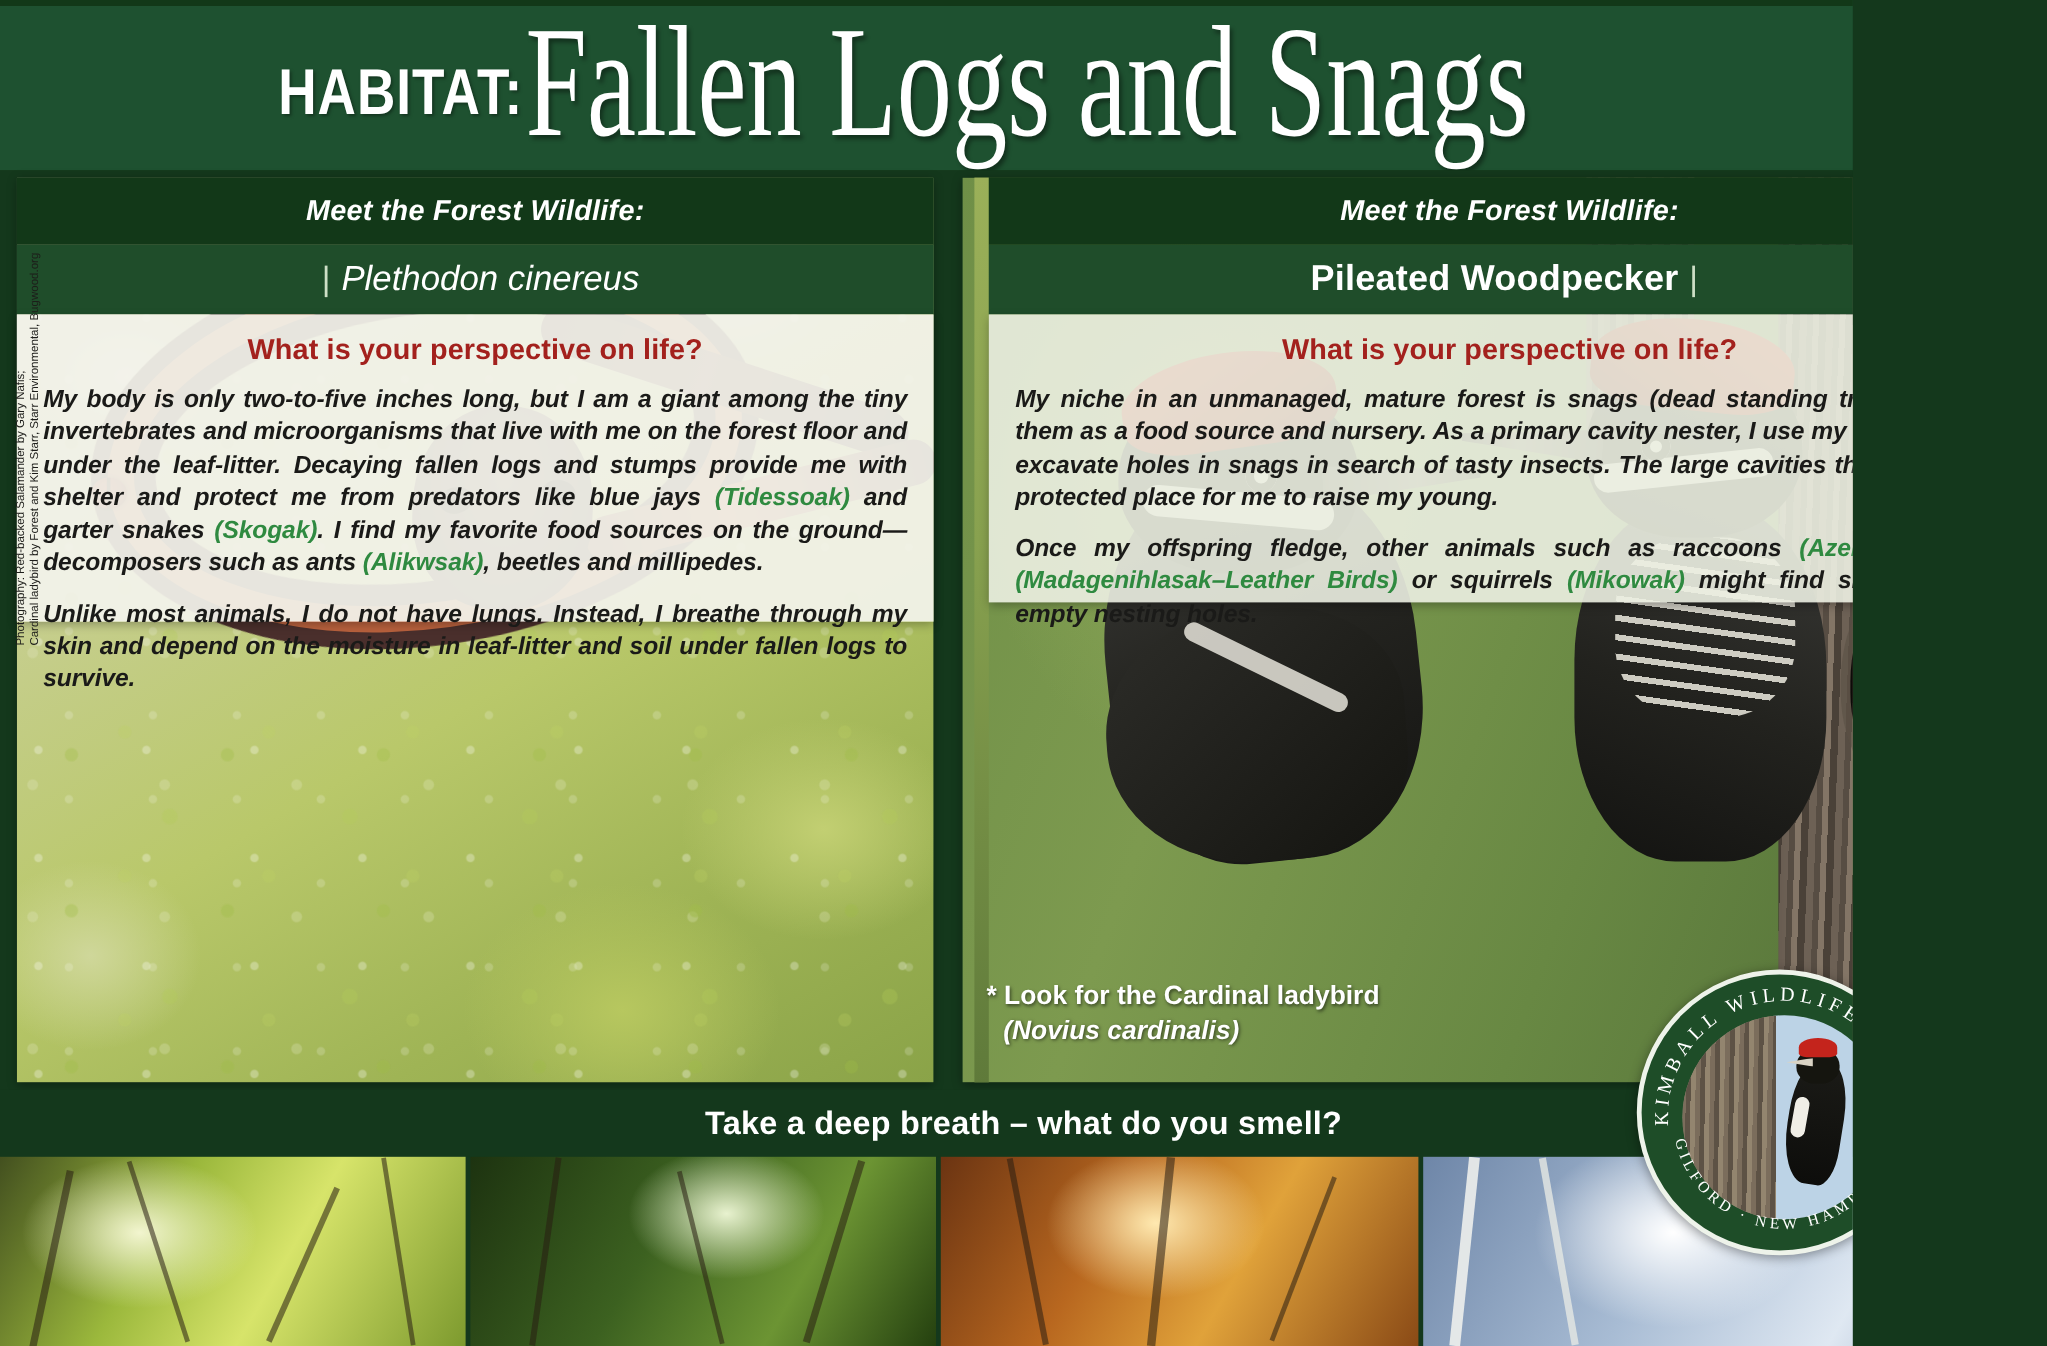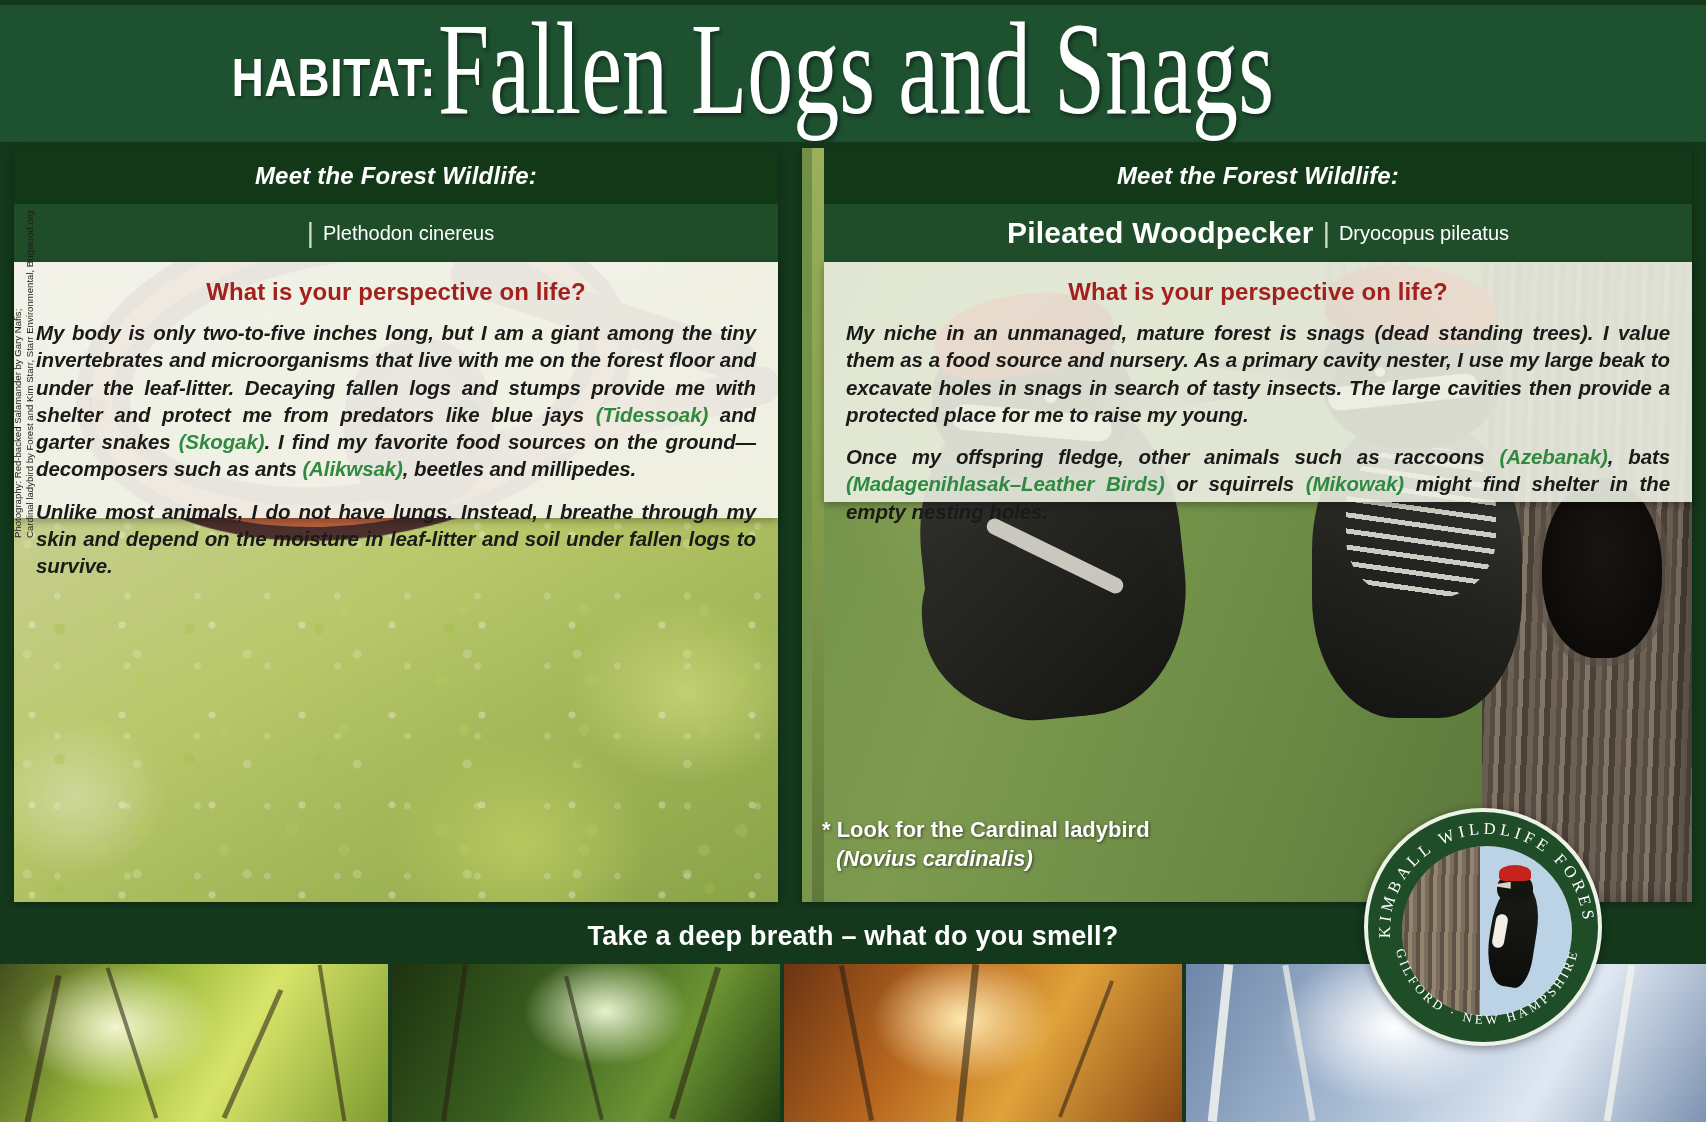--- a/index.html
+++ b/index.html
@@ -3,21 +3,21 @@
 <meta charset="utf-8">
 <title>Habitat Interpretive Sign</title>
 <style>
   * { margin:0; padding:0; box-sizing:border-box; }
   html,body { width:1706px; height:1122px; overflow:hidden; }
   body {
     font-family:"Liberation Sans", sans-serif;
     background:#14381c;
     position:relative;
   }
-  #sign { position:absolute; inset:0; width:1706px; height:1122px; overflow:hidden; }
+  #sign { position:absolute; inset:0; width:1544px; height:1122px; overflow:hidden; }
 
   
   .header {
     position:absolute; left:0; top:0; width:1706px; height:142px;
     background:#1e5130;
     display:flex; align-items:center; justify-content:center;
     gap:12px;
     overflow:hidden;
   }
   .header-strip-top {
@@ -254,21 +254,21 @@
   .bar-species {
     position:absolute; left:0; right:0; top:56px; height:58px;
     background:#1f4d2a;
     display:flex; align-items:center; justify-content:center;
     white-space:nowrap;
   }
   .sp-common {
     color:#fff; font-size:30px; font-weight:bold; letter-spacing:.2px;
   }
   .sp-div { color:#cddfc6; font-size:28px; margin:0 9px; font-weight:300; }
-  .sp-latin { color:#fff; font-size:20px; }
+  .sp-latin { color:#fff; font-size:29px; font-style:italic; }
 
   .bar-meet.r  { left:12px; right:0; }
   .bar-species.r { left:12px; right:0; }
 
   .textbox {
     position:absolute; left:0; top:114px; width:100%;
     background:rgba(243,243,236,.93);
     padding:16px 22px 20px 22px;
     box-shadow:0 3px 8px rgba(0,0,0,.30);
   }
@@ -458,21 +458,20 @@
 
       <div class="olive-edge"></div>
 
       <div class="bar-meet r">
         <span>Meet the Forest Wildlife:</span>
       </div>
 
       <div class="bar-species r">
         <span class="sp-common">Pileated Woodpecker</span>
         <span class="sp-div">|</span>
-        <span class="sp-latin">Dryocopus pileatus</span>
       </div>
 
       <div class="textbox">
         <div class="q-head">What is your perspective on life?</div>
         <p class="para"><span>My niche in an unmanaged, mature forest is snags (dead standing trees). I value them as a food source and nursery. As a primary cavity nester, I use my large beak to excavate holes in snags in search of tasty insects. The large cavities then provide a protected place for me to raise my young.</span></p>
         <p class="para"><span>Once my offspring fledge, other animals such as raccoons </span><span class="nm">(Azebanak)</span><span>, bats </span><span class="nm">(Madagenihlasak–Leather Birds)</span><span> or squirrels </span><span class="nm">(Mikowak)</span><span> might find shelter in the empty nesting holes.</span></p>
       </div>
 
       <div class="footnote">
         <span>* Look for the Cardinal ladybird</span>

